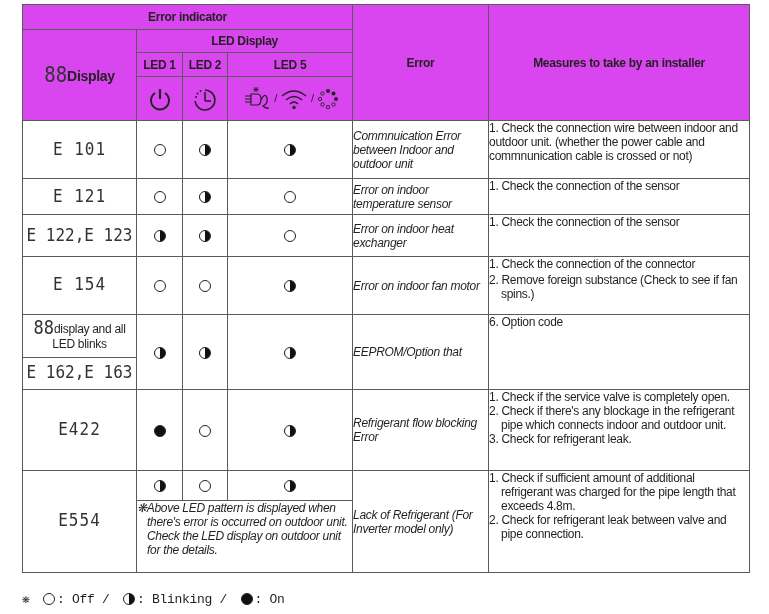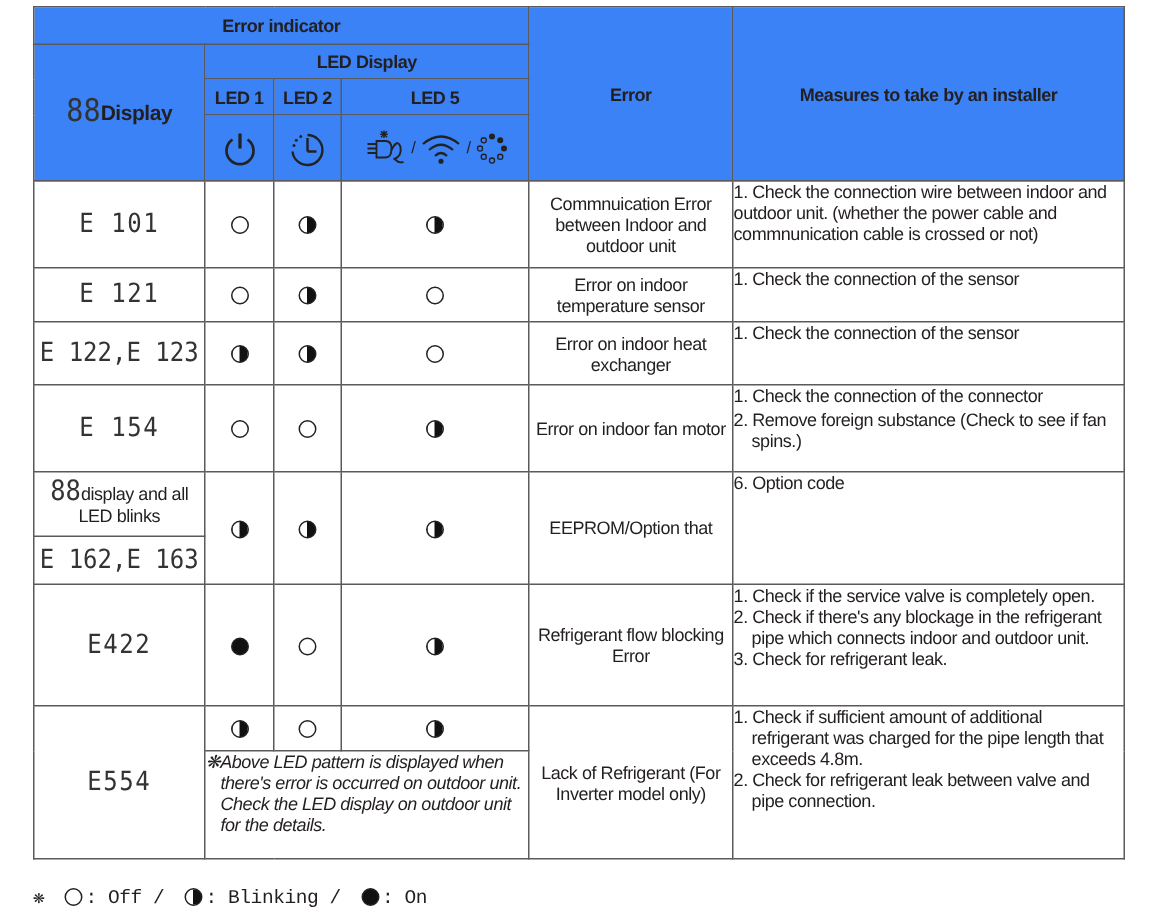--- a/index.html
+++ b/index.html
@@ -2,30 +2,30 @@
 <html><head>
 <meta charset="utf-8">
 <style>
   html, body { margin:0; padding:0; background:#ffffff; }
   body { width:769px; height:614px; position:relative; overflow:hidden;
          font-family:"Liberation Sans", sans-serif; color:#231f20; }
   table.err { position:absolute; left:22px; top:4px; border-collapse:collapse;
               table-layout:fixed; width:727px; }
   table.err td, table.err th { border:1.4px solid #5a5a5a; padding:0; font-size:12px;
               line-height:14px; vertical-align:middle; }
-  th { background:#3b82f6; font-weight:bold; font-size:12.5px; letter-spacing:-0.3px; }
+  th { background:#d946ef; font-weight:bold; font-size:12.5px; letter-spacing:-0.3px; }
   .c { text-align:center; }
   .seg { font-family:"DejaVu Sans Mono", monospace; font-size:16px; letter-spacing:1px;
          font-weight:normal; color:#333; transform:scaleY(1.1); display:inline-block; }
   .sym { display:inline-block; width:12px; height:12px; border-radius:50%;
          border:1.2px solid #222; box-sizing:border-box; vertical-align:middle; }
   .sym.off { background:#fff; }
   .sym.on { background:#111; }
   .sym.blink { background:linear-gradient(90deg,#fff 50%,#111 50%); }
-  .errname { text-align:center; font-size:12px; line-height:14px; letter-spacing:-0.3px; padding:2px 3px; }
+  .errname { text-align:left; font-size:12px; line-height:14px; letter-spacing:-0.3px; padding:2px 3px;font-style:italic; }
   .meas { font-size:12px; line-height:14px; letter-spacing:-0.3px; padding:3px 4px; vertical-align:top !important; }
   .note { font-size:12px; line-height:14px; padding:2px 3px 2px 4px; letter-spacing:-0.3px; vertical-align:top !important;font-style:italic; }
   .legend { position:absolute; left:22px; top:591px; font-size:13px; letter-spacing:-0.3px;font-family:Liberation Mono, monospace; }
   .legend .sym { width:12px; height:12px; margin:0 2px 2px 6px; }
   .icon { display:inline-block; vertical-align:middle; }
   .hdr-icons svg { vertical-align:middle; }
 </style>
 </head>
 <body>
 

